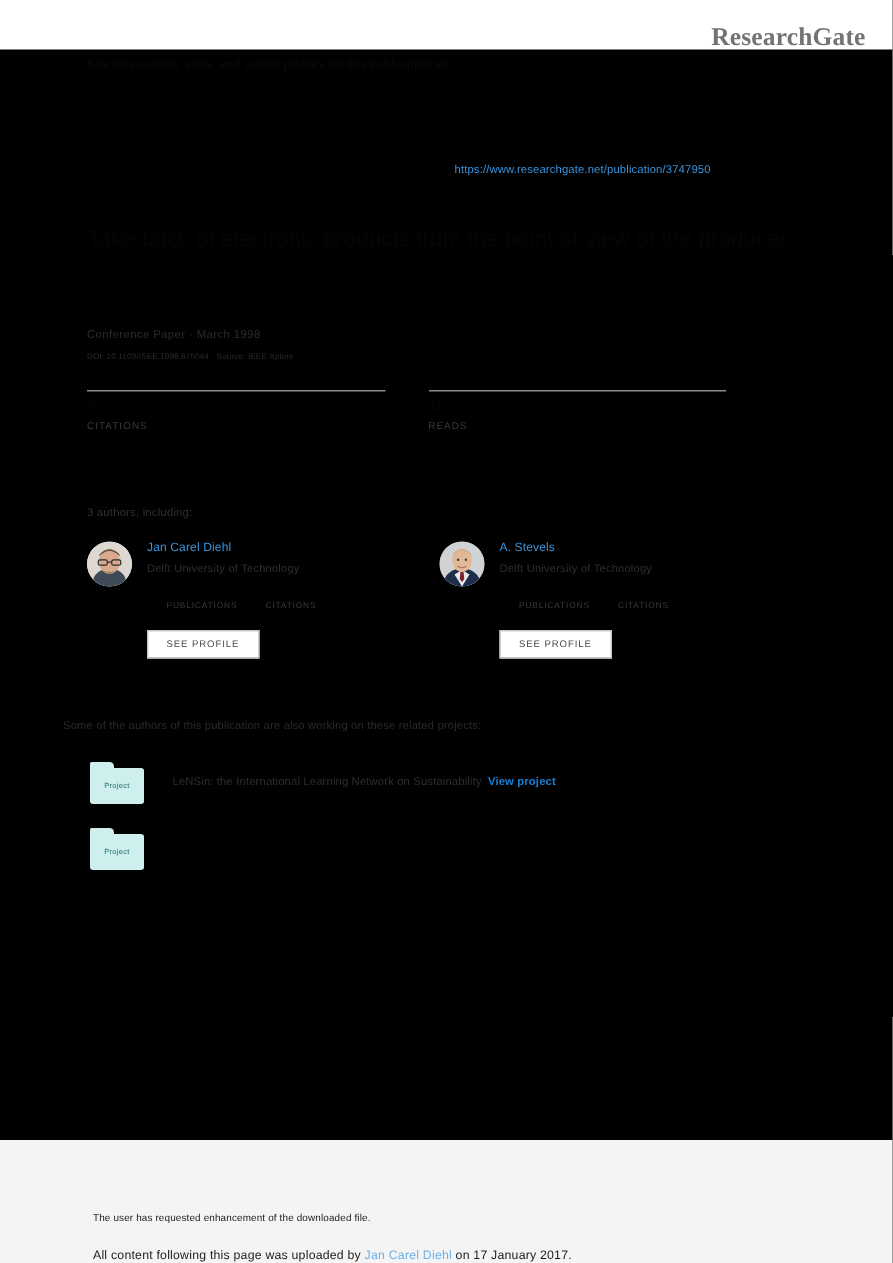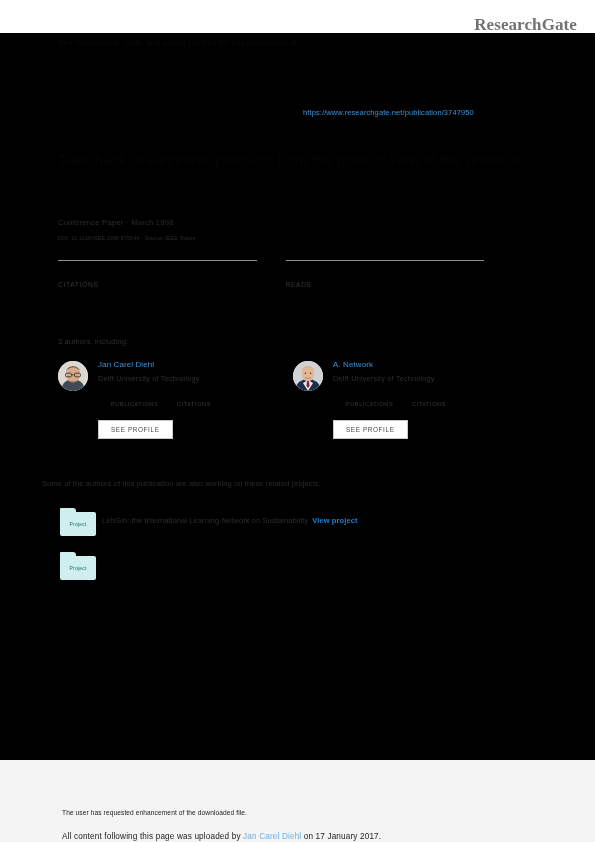--- a/index.html
+++ b/index.html
@@ -232,21 +232,21 @@
     position: absolute;
     left: 2px; top: 4px;
     width: 36px; height: 24px;
     line-height: 24px;
     text-align: center;
     font-size: 5px;
     color: #1d6f6f;
     letter-spacing: 0.2px;
   }
   .project-text {
-    margin-left: 4px;
+    margin-left: 17px;
     font-size: 7.5px;
     line-height: 1.85;
     color: #2e2e2e;
     letter-spacing: 0.1px;
     padding-top: 6px;
     width: 420px;
   }
   .view-project {
     color: #1a7fd4;
     font-weight: 700;
@@ -348,21 +348,21 @@
         <path d="M15 19 L10 22 L15 30 L20 22 Z" fill="#e8e8e8"></path>
         <path d="M14 20 L16 20 L16.5 25 L15 27 L13.5 25 Z" fill="#7d2230"></path>
         <ellipse cx="15" cy="12.5" rx="6.6" ry="7.8" fill="#e3b895"></ellipse>
         <path d="M8.4 9.5 Q15 3 21.6 9.5 Q20.5 6 15 5.2 Q9.5 6 8.4 9.5 Z" fill="#c8b190"></path>
         <circle cx="12.4" cy="12.2" r="0.8" fill="#3a3a3a"></circle>
         <circle cx="17.6" cy="12.2" r="0.8" fill="#3a3a3a"></circle>
         <path d="M12 16.5 Q15 18.5 18 16.5" stroke="#a87a60" stroke-width="0.8" fill="none"></path>
       </svg>
     </div>
     <div class="author-body">
-      <div class="author-name">A. Network</div>
+      <div class="author-name">A. Stevels</div>
       <div class="author-affil">Delft University of Technology</div>
       <div class="author-stats">
         <div class="author-stat">
           <div class="author-stat-value">186</div>
           <div class="author-stat-label">PUBLICATIONS</div>
         </div>
         <div class="author-stat">
           <div class="author-stat-value">2,205</div>
           <div class="author-stat-label">CITATIONS</div>
         </div>

